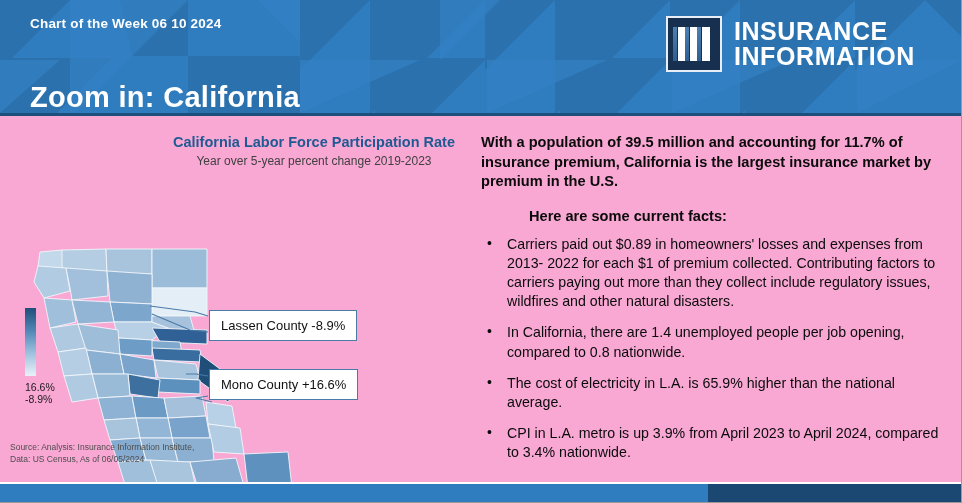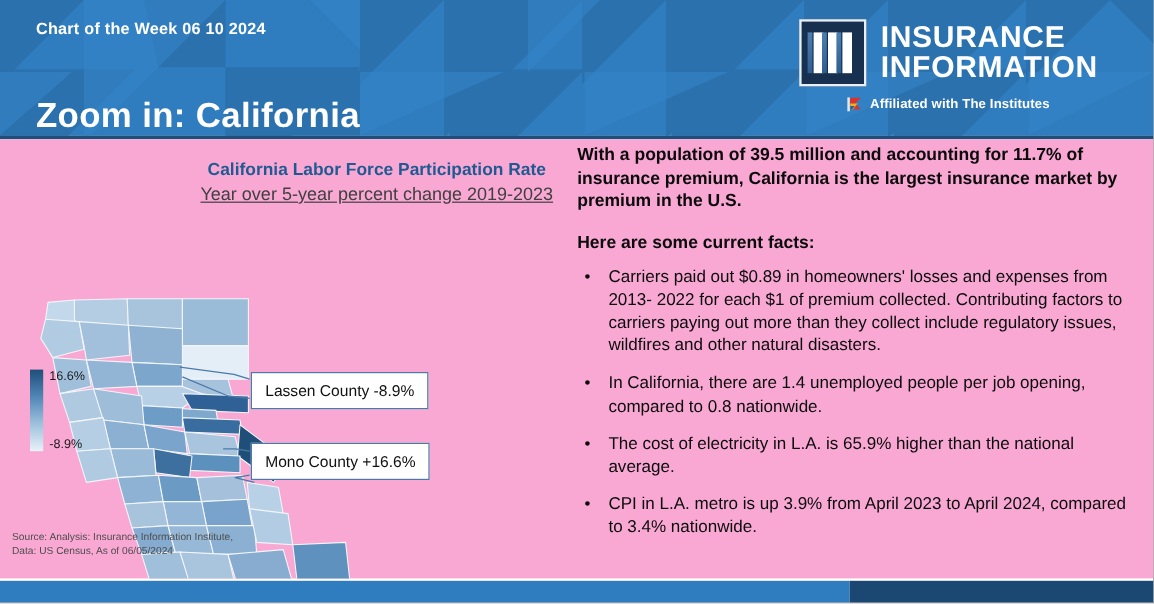--- a/index.html
+++ b/index.html
@@ -100,27 +100,27 @@
   }
   .chart-title {
     position: absolute; left: 166px; top: 18px;
     width: 296px; text-align: center;
     font-size: 14.5px; font-weight: bold; color: #1f5a92;
     line-height: 1.15;
   }
   .chart-sub {
     position: absolute; left: 166px; top: 38px;
     width: 296px; text-align: center;
-    font-size: 15px; color: #404040; text-decoration: underline;
+    font-size: 12px; color: #404040;
   }
   .map-svg { position: absolute; left: 0; top: 0; }
 
   .legend {
     position: absolute; left: 25px; top: 192px;
-    display: flex; align-items: stretch; gap: 5px;
+    display: flex; align-items: stretch; gap: 5px; flex-direction: column;
   }
   .legend-bar {
     width: 11px; height: 68px;
     background: linear-gradient(180deg, #1f4e79 0%, #4e84b4 32%, #9dc0dd 66%, #e9f1f8 100%);
   }
   .legend-labels {
     display: flex; flex-direction: column; justify-content: space-between;
     font-size: 10.5px; color: #1a1a1a;
   }
 
@@ -141,25 +141,26 @@
   .callout-lassen { left: 209px; top: 194px; }
   .callout-mono   { left: 209px; top: 253px; }
 
   
   .text-panel {
     position: absolute; left: 481px; top: 0;
     width: 468px; height: 366px;
   }
   .lede {
     font-size: 14.6px; font-weight: bold; color: #0b0b0b;
-    line-height: 1.34; margin-top: 4px;
+    line-height: 1.34; margin-top: 17px;
   }
   .facts-head {
     font-size: 14.6px; font-weight: bold; color: #0b0b0b;
     margin-top: 16px;
+    margin-left: 48px;
   }
   .facts { list-style: none; margin-top: 11px; }
   .fact {
     position: relative;
     font-size: 14.2px; color: #0b0b0b;
     line-height: 1.35;
     padding-left: 26px;
     margin-bottom: 12px;
   }
   .fact::before {
@@ -219,29 +220,20 @@
         <div class="logo-mark">
           <span class="logo-pillar"></span>
           <span class="logo-pillar"></span>
           <span class="logo-pillar"></span>
         </div>
         <div class="logo-words">
           <span class="logo-l1">INSURANCE</span>
           <span class="logo-l2">INFORMATION</span>
         </div>
       </div>
-      <div class="affil-row">
-        <svg width="13" height="12" viewBox="0 0 13 12">
-          <rect x="0" y="0" width="2.2" height="12" fill="#dfe9f2"></rect>
-          <polygon points="2.6,0.5 11.5,0.5 6.6,5.2 11.5,10 2.6,10" fill="#e03127"></polygon>
-          <polygon points="2.6,5.2 8.6,5.2 5.0,10 2.6,10" fill="#f2b21b"></polygon>
-          <polygon points="2.6,7.4 6.4,7.4 4.2,10 2.6,10" fill="#1e63a8"></polygon>
-        </svg>
-        <span class="affil-text">Affiliated with The Institutes</span>
-      </div>
     </div>
   </div>
   <div class="header-underline"></div>
 
   <div class="body-area">
 
     <div class="map-panel">
 
       <div class="chart-title">California Labor Force Participation Rate</div>
       <div class="chart-sub">Year over 5-year percent change 2019-2023</div>

